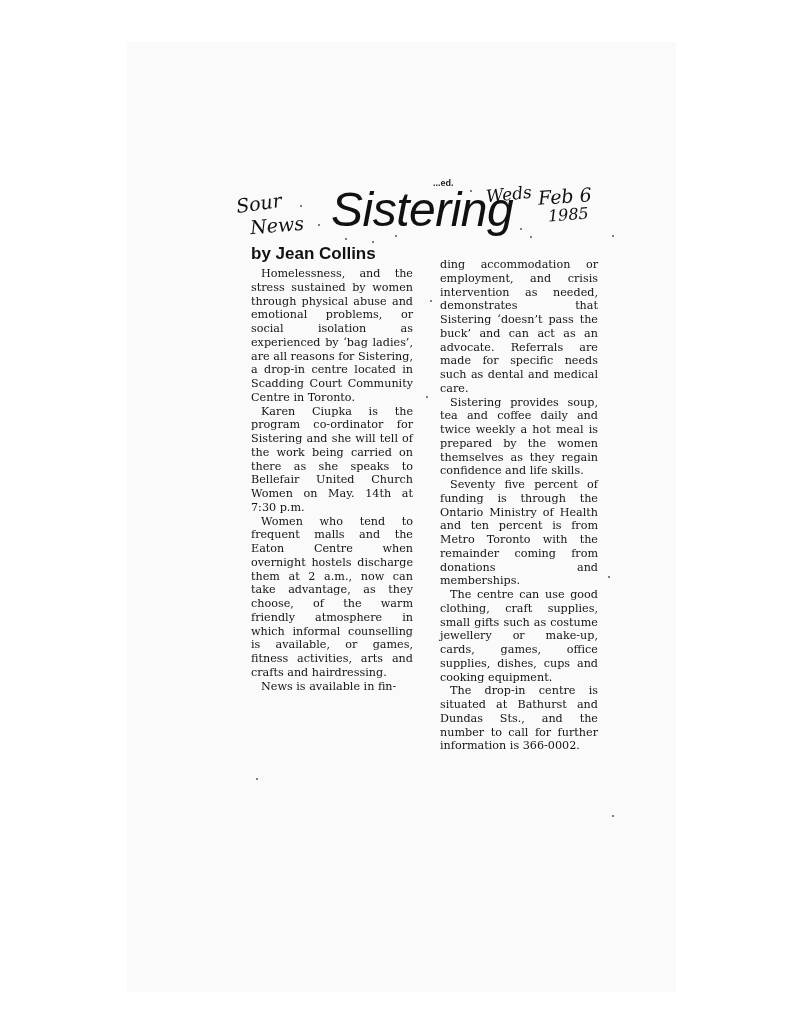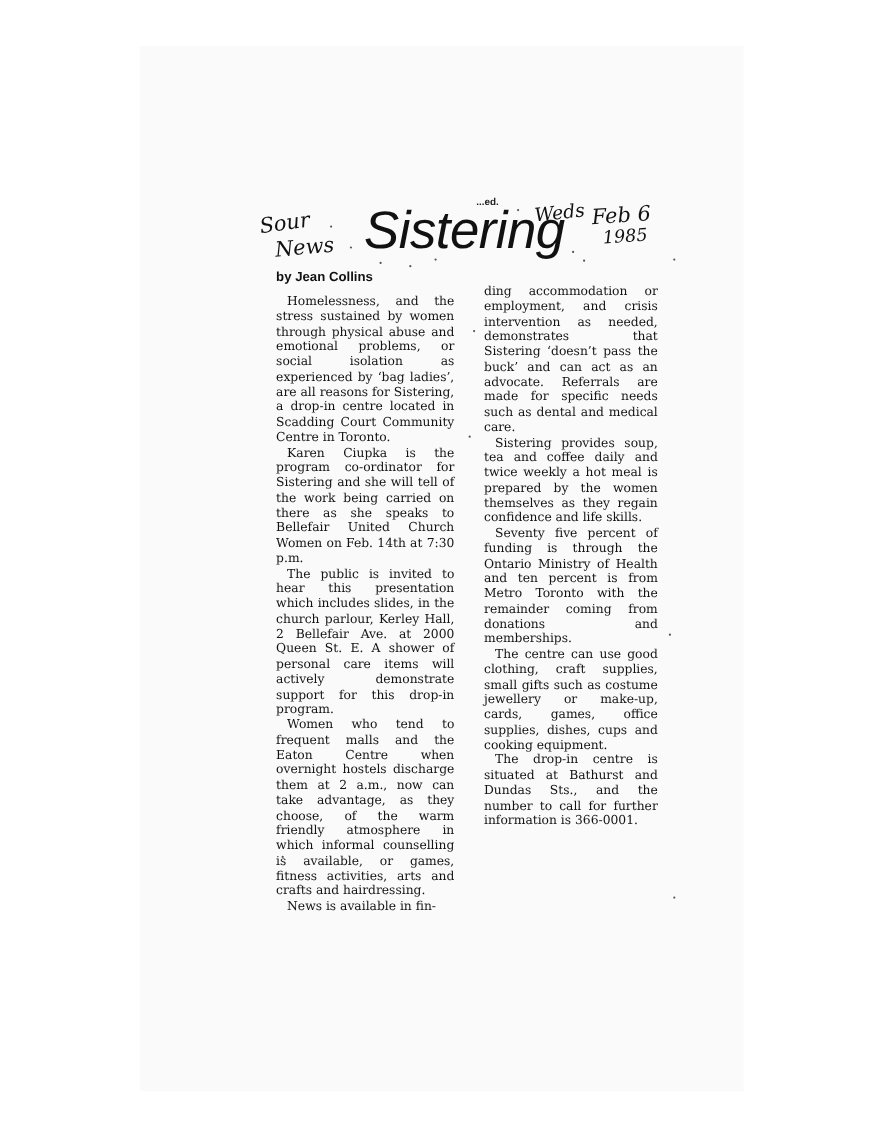--- a/index.html
+++ b/index.html
@@ -42,21 +42,21 @@
   }
   .hand.sour { left: 236px; top: 194px; transform: rotate(-8deg); font-size: 19px; }
   .hand.news { left: 250px; top: 216px; transform: rotate(-5deg); font-size: 19px; }
   .hand.weds { left: 486px; top: 186px; transform: rotate(-6deg); font-size: 17px; }
   .hand.feb  { left: 538px; top: 187px; transform: rotate(-4deg); font-size: 19px; }
   .hand.year { left: 548px; top: 207px; transform: rotate(-4deg); font-size: 16px; }
 
   .byline {
     position: absolute; left: 251px; top: 244px;
     font-family: "Liberation Sans", sans-serif;
-    font-weight: bold; font-size: 12px; color: #111;
+    font-weight: bold; font-size: 17px; color: #111;
   }
   .col {
     position: absolute;
     font-family: "DejaVu Serif", serif;
     font-size: 11.2px;
     line-height: 13.75px;
     color: #141414;
     text-align: justify;
   }
   .col.left  { left: 251px; top: 267px; width: 162px; }
@@ -77,32 +77,31 @@
   <div class="hand news">News</div>
   <div class="hand weds">Weds</div>
   <div class="hand feb">Feb 6</div>
   <div class="hand year">1985</div>
 
   <div class="headline">Sistering</div>
   <div class="byline">by Jean Collins</div>
 
   <div class="col left">
     <p>Homelessness, and the stress sustained by women through physical abuse and emotional problems, or social isolation as experienced by ‘bag ladies’, are all reasons for Sistering, a drop-in centre located in Scadding Court Community Centre in Toronto.</p>
-    <p>Karen Ciupka is the program co-ordinator for Sistering and she will tell of the work being carried on there as she speaks to Bellefair United Church Women on Feb. 14th at 7:30 p.m.</p>
-    <p>The public is invited to hear this presentation which includes slides, in the church parlour, Kerley Hall, 2 Bellefair Ave. at 2000 Queen St. E. A shower of personal care items will actively demonstrate support for this drop-in program.</p>
+    <p>Karen Ciupka is the program co-ordinator for Sistering and she will tell of the work being carried on there as she speaks to Bellefair United Church Women on May. 14th at 7:30 p.m.</p>
     <p>Women who tend to frequent malls and the Eaton Centre when overnight hostels discharge them at 2 a.m., now can take advantage, as they choose, of the warm friendly atmosphere in which informal counselling is available, or games, fitness activities, arts and crafts and hairdressing.</p>
     <p>News is available in fin-</p>
   </div>
 
   <div class="col right">
     <p class="cont">ding accommodation or employment, and crisis intervention as needed, demonstrates that Sistering ‘doesn’t pass the buck’ and can act as an advocate. Referrals are made for specific needs such as dental and medical care.</p>
     <p>Sistering provides soup, tea and coffee daily and twice weekly a hot meal is prepared by the women themselves as they regain confidence and life skills.</p>
     <p>Seventy five percent of funding is through the Ontario Ministry of Health and ten percent is from Metro Toronto with the remainder coming from donations and memberships.</p>
     <p>The centre can use good clothing, craft supplies, small gifts such as costume jewellery or make-up, cards, games, office supplies, dishes, cups and cooking equipment.</p>
-    <p>The drop-in centre is situated at Bathurst and Dundas Sts., and the number to call for further information is 366-0001.</p>
+    <p>The drop-in centre is situated at Bathurst and Dundas Sts., and the number to call for further information is 366-0002.</p>
   </div>
 
   <div class="speck" style="left:300px;top:205px"></div>
   <div class="speck" style="left:318px;top:224px"></div>
   <div class="speck" style="left:345px;top:238px"></div>
   <div class="speck" style="left:372px;top:241px"></div>
   <div class="speck" style="left:395px;top:235px"></div>
   <div class="speck" style="left:520px;top:228px"></div>
   <div class="speck" style="left:530px;top:236px"></div>
   <div class="speck" style="left:470px;top:190px"></div>

